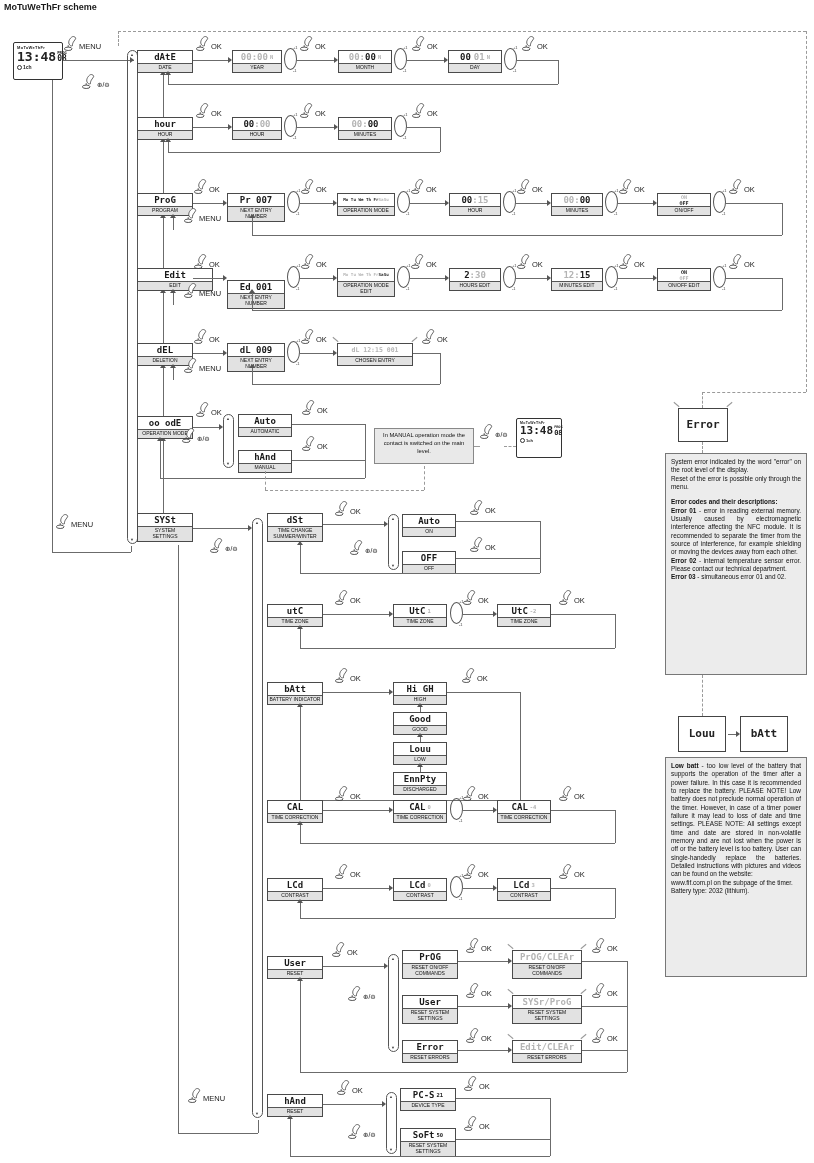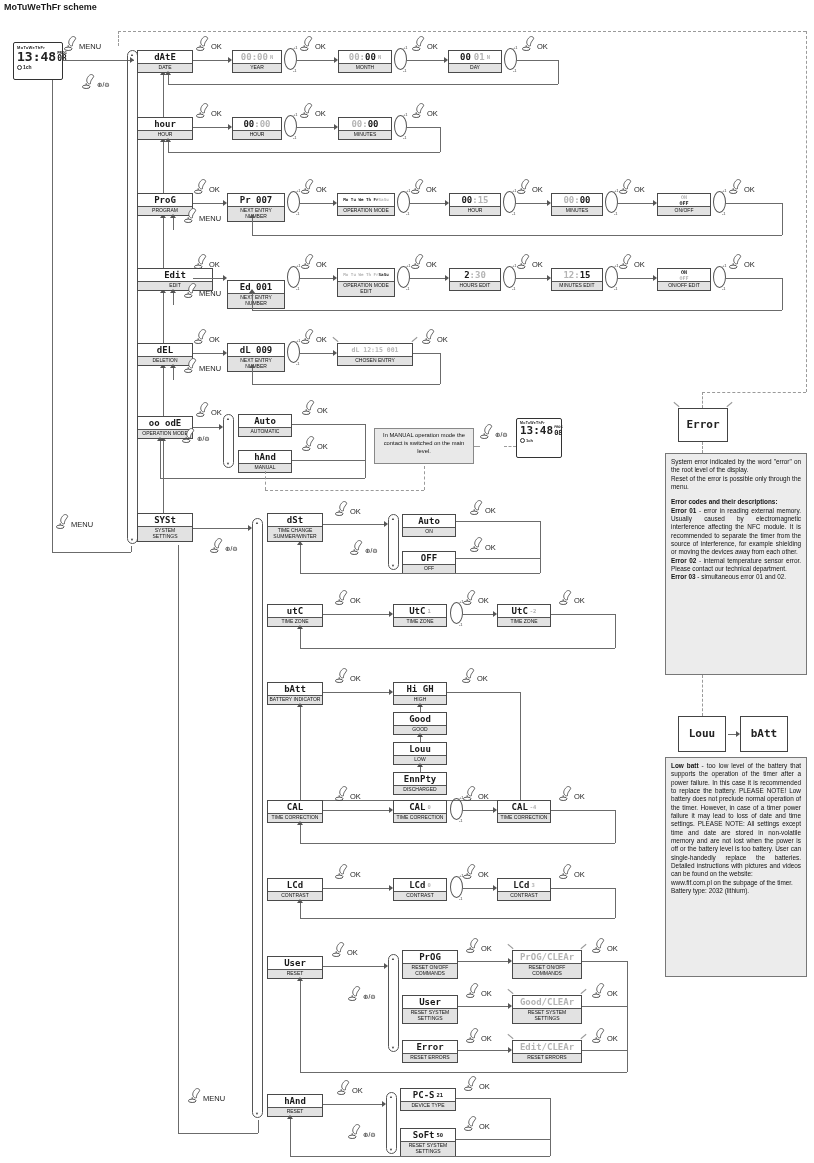--- a/index.html
+++ b/index.html
@@ -1108,21 +1108,21 @@
           <ellipse cx="4.2" cy="12.8" rx="3.8" ry="1.7" fill="none" stroke="#444" stroke-width="0.9"></ellipse>
           <line x1="4.2" y1="11" x2="4.2" y2="9.2" stroke="#444" stroke-width="0.9"></line>
           <path d="M8.6 0.6 C7.2 1.2 5.6 2.9 5 4.8 C4.5 6.3 4.7 7.8 5.6 8.9 C6.3 9.8 7.5 10.2 8.5 9.7 C8.3 8.6 8.7 7.1 9.4 6 L11.6 2.8 C11.9 2.3 11.7 1.6 11.2 1.3 L10.1 0.7 C9.6 0.5 9 0.4 8.6 0.6 Z" fill="#fff" stroke="#444" stroke-width="0.8"></path>
         </svg>
 </span>
       <span class="bl">OK</span>
     </div>
   <i class="lh" style="left:458px;top:1006px;width:50px"></i>
     <i class="ar" style="left:508px;top:1003px"></i>
   <div class="d fl" style="left:512px;top:995px;width:70px">
-    <div class="v"><span class="m">Good/CLEAr</span></div>
+    <div class="v"><span class="m">SYSr/ProG</span></div>
       <div class="l">RESET SYSTEM
 SETTINGS</div>
   </div>
   <div class="btn" style="left:592px;top:983px">
       <span class="hand">
 <svg width="13" height="15" viewBox="0 0 13 15">
           <ellipse cx="4.2" cy="12.8" rx="3.8" ry="1.7" fill="none" stroke="#444" stroke-width="0.9"></ellipse>
           <line x1="4.2" y1="11" x2="4.2" y2="9.2" stroke="#444" stroke-width="0.9"></line>
           <path d="M8.6 0.6 C7.2 1.2 5.6 2.9 5 4.8 C4.5 6.3 4.7 7.8 5.6 8.9 C6.3 9.8 7.5 10.2 8.5 9.7 C8.3 8.6 8.7 7.1 9.4 6 L11.6 2.8 C11.9 2.3 11.7 1.6 11.2 1.3 L10.1 0.7 C9.6 0.5 9 0.4 8.6 0.6 Z" fill="#fff" stroke="#444" stroke-width="0.8"></path>
         </svg>

